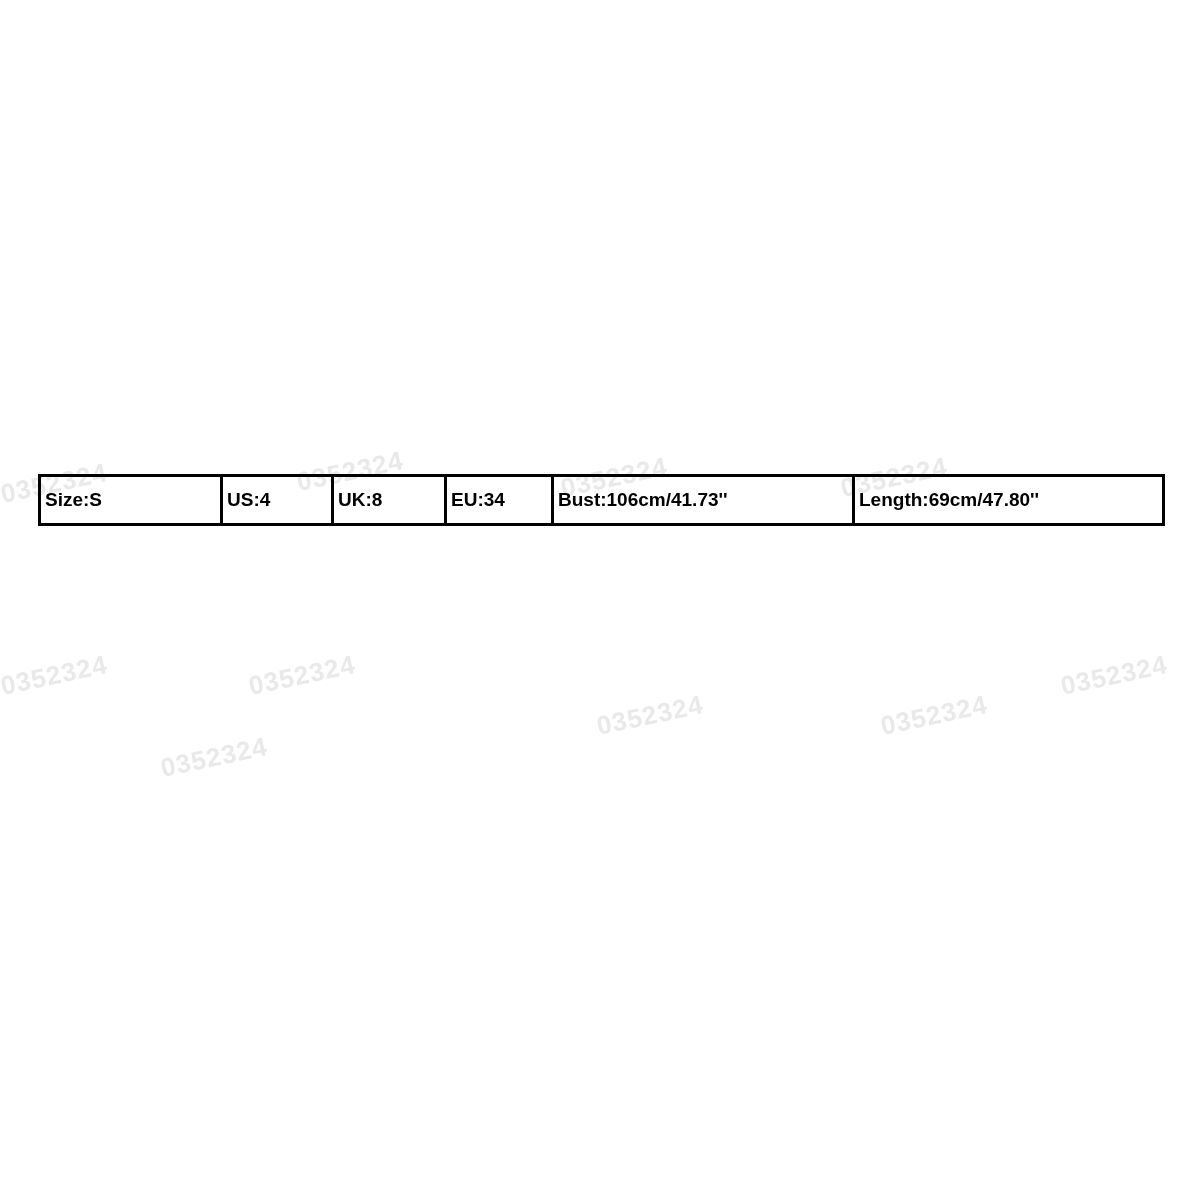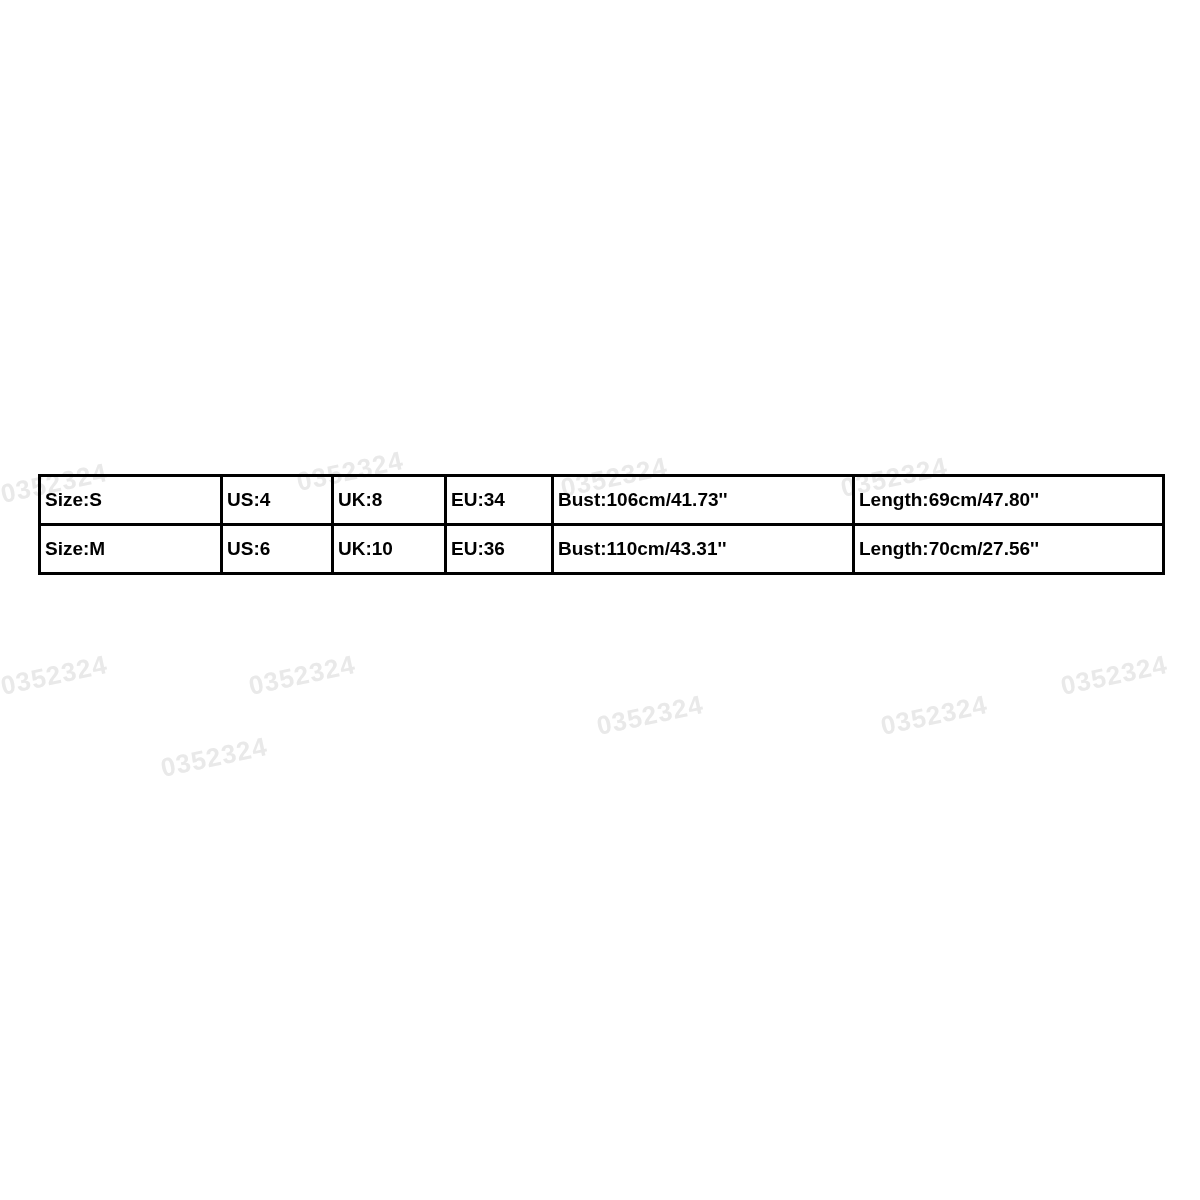--- a/index.html
+++ b/index.html
@@ -104,25 +104,17 @@
       </colgroup>
       <tbody>
         <tr>
           <td>Size:S</td>
           <td>US:4</td>
           <td>UK:8</td>
           <td>EU:34</td>
           <td>Bust:106cm/41.73''</td>
           <td>Length:69cm/47.80''</td>
         </tr>
-        <tr>
-          <td>Size:M</td>
-          <td>US:6</td>
-          <td>UK:10</td>
-          <td>EU:36</td>
-          <td>Bust:110cm/43.31''</td>
-          <td>Length:70cm/27.56''</td>
-        </tr>
       </tbody>
     </table>
   </div>
 
 </div>
 
 </body></html>

